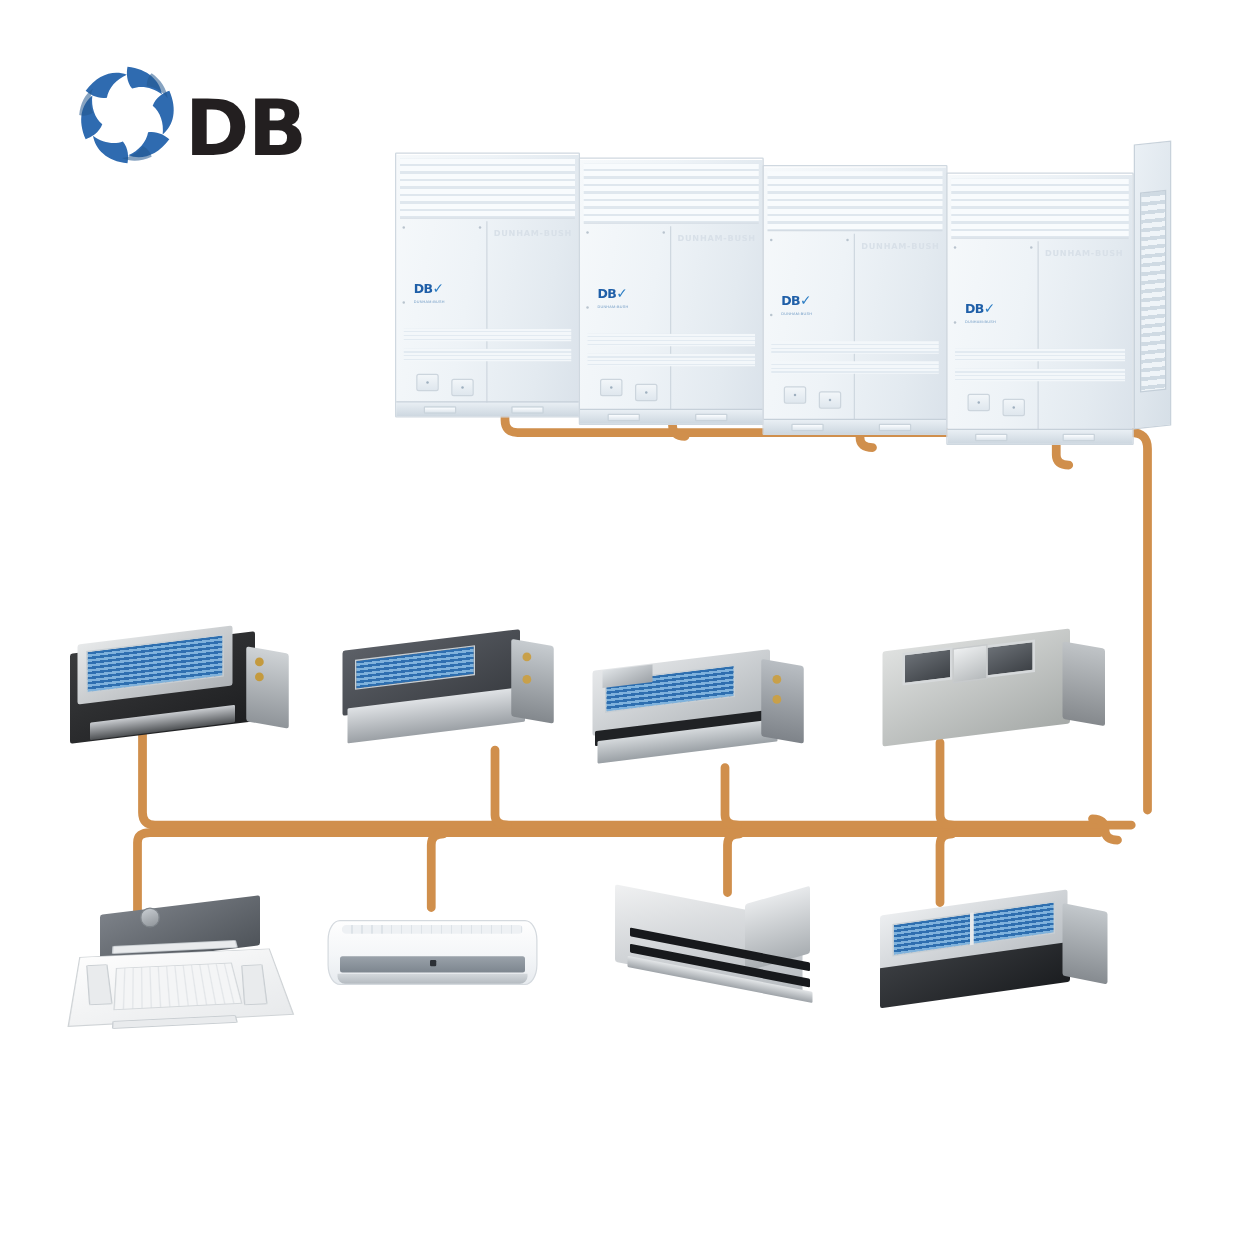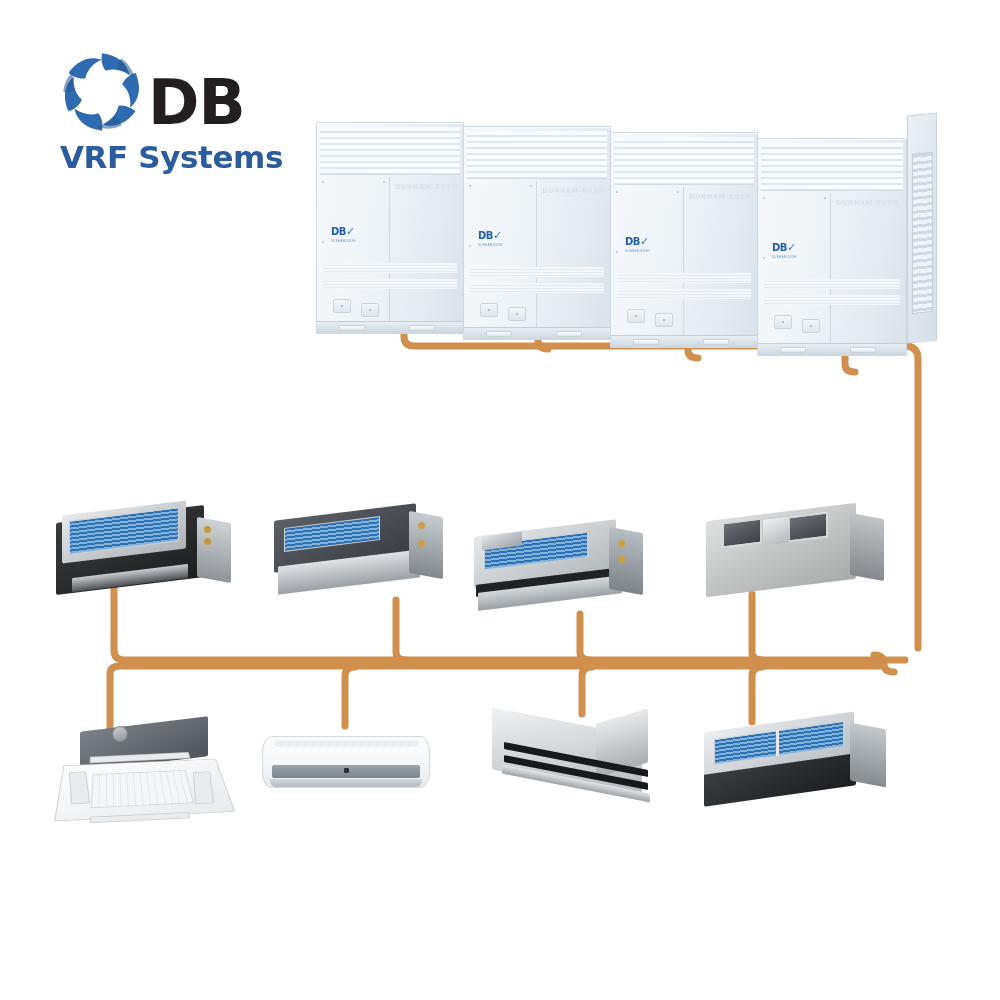--- a/index.html
+++ b/index.html
@@ -182,21 +182,20 @@
         <path d="M50 8 C68 10 78 20 80 32 C72 26 62 24 54 27 C49 21 49 13 50 8 Z" transform="rotate(240 50 50)"></path>
         <path d="M50 8 C68 10 78 20 80 32 C72 26 62 24 54 27 C49 21 49 13 50 8 Z" transform="rotate(300 50 50)"></path>
       </g>
       <g fill="#24588f" opacity="0.55">
         <path d="M50 8 C60 9 68 13 73 20 C66 17 58 17 52 20 C49 15 49 11 50 8 Z" transform="rotate(30 50 50)"></path>
         <path d="M50 8 C60 9 68 13 73 20 C66 17 58 17 52 20 C49 15 49 11 50 8 Z" transform="rotate(150 50 50)"></path>
         <path d="M50 8 C60 9 68 13 73 20 C66 17 58 17 52 20 C49 15 49 11 50 8 Z" transform="rotate(270 50 50)"></path>
       </g>
     </svg>
     <div id="brand-db">DB</div>
-    <div id="brand-sub">VRF Systems</div>
   </div>
 
   <svg id="pipes" viewBox="0 0 1000 1000">
     <g fill="none" stroke="#d08f4c" stroke-width="7" stroke-linecap="round" stroke-linejoin="round">
 
       <path d="M404 318 L404 336 Q404 346 414 346 L905 346 Q918 346 918 359 L918 648"></path>
       <path d="M538 328 L538 340 Q538 349 548 349"></path>
       <path d="M688 336 L688 350 Q688 358 698 358"></path>
       <path d="M845 352 L845 364 Q845 372 855 372"></path>
 

